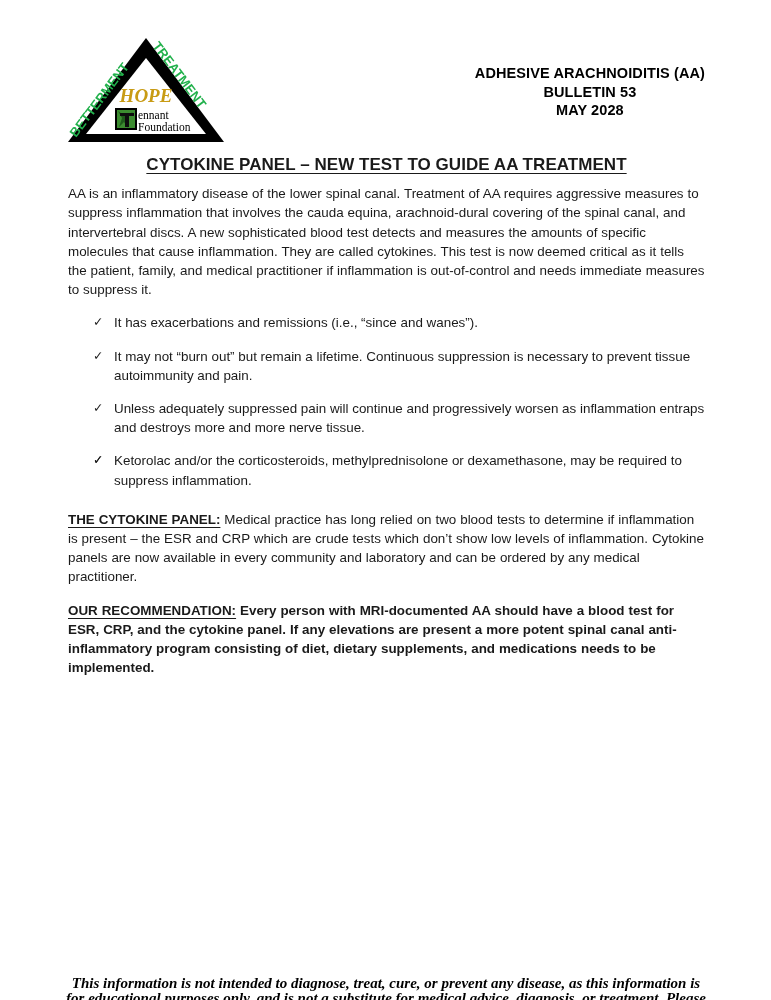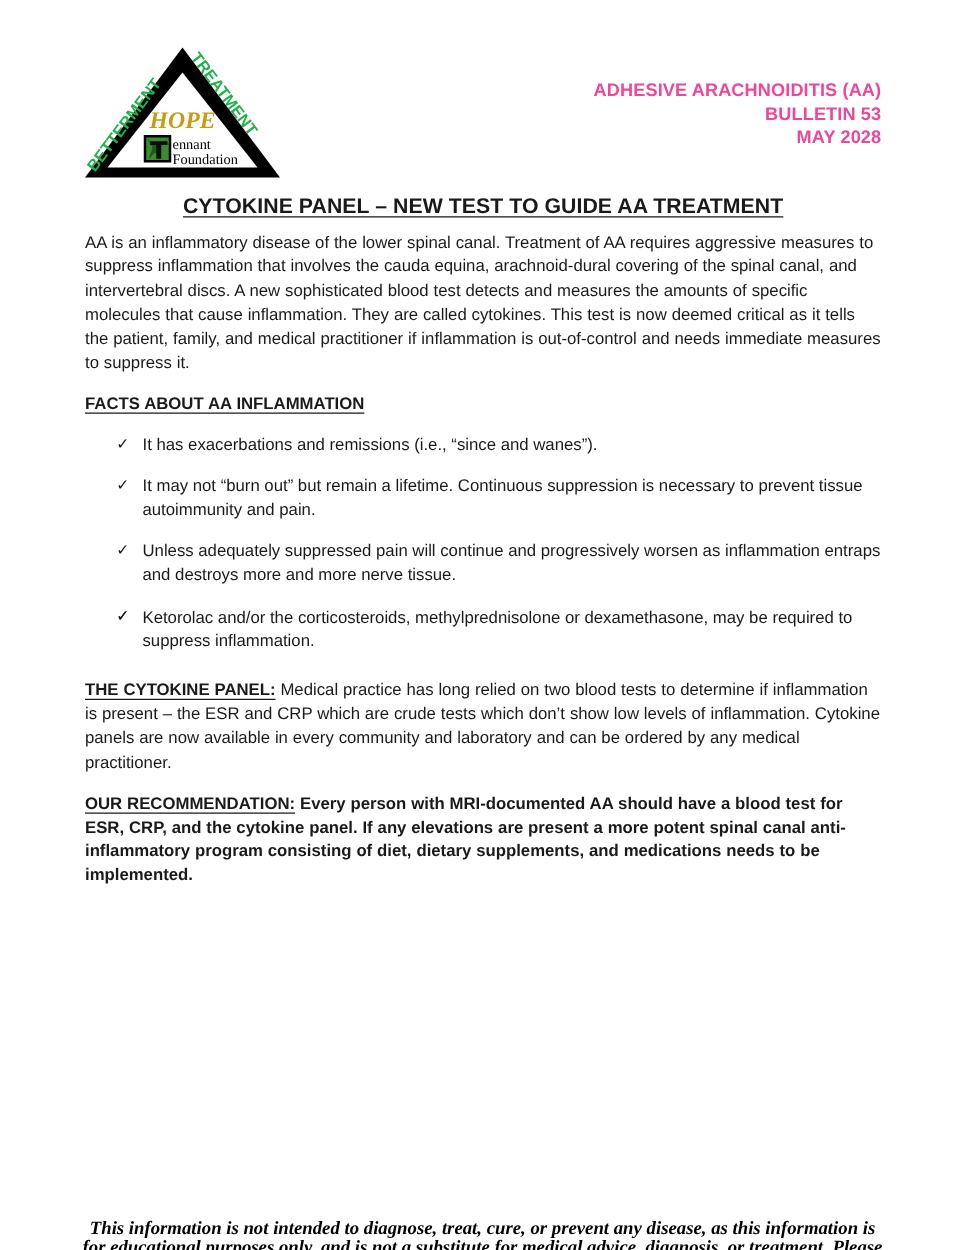--- a/index.html
+++ b/index.html
@@ -38,27 +38,27 @@
     width: 168px;
     height: 120px;
   }
   .logo-svg { display: block; }
 
   
   .bulletin-head {
     position: absolute;
     right: 66px;
     top: 64px;
-    text-align: right;
+    text-align: center;
     font-family: "Liberation Sans", sans-serif;
     font-weight: bold;
     font-size: 14.5px;
     line-height: 18.5px;
     letter-spacing: 0.1px;
-    color: #ec4899;
+    color: #000000;
   }
   .bulletin-head div { white-space: nowrap; }
 
   
   .content {
     position: absolute;
     left: 68px;
     top: 152px;
     width: 637px;
     font-size: 13.4px;
@@ -175,23 +175,20 @@
   </div>
 
   <div class="content">
 
     <div class="doc-title">
       <span>CYTOKINE PANEL – NEW TEST TO GUIDE AA TREATMENT</span>
     </div>
 
     <p class="para">AA is an inflammatory disease of the lower spinal canal.  Treatment of AA requires aggressive measures to suppress inflammation that involves the cauda equina, arachnoid-dural covering of the spinal canal, and intervertebral discs.  A new sophisticated blood test detects and measures the amounts of specific molecules that cause inflammation.  They are called cytokines.  This test is now deemed critical as it tells the patient, family, and medical practitioner if inflammation is out-of-control and needs immediate measures to suppress it.</p>
 
-    <p class="para tight">
-      <span class="section-head">FACTS ABOUT AA INFLAMMATION</span>
-    </p>
 
     <ul class="check-list">
       <li>
         <span class="check-icon">✓</span>
         <span>It has exacerbations and remissions (i.e., “since and wanes”).</span>
       </li>
       <li>
         <span class="check-icon">✓</span>
         <span>It may not “burn out” but remain a lifetime.  Continuous suppression is necessary to prevent tissue autoimmunity and pain.</span>
       </li>

